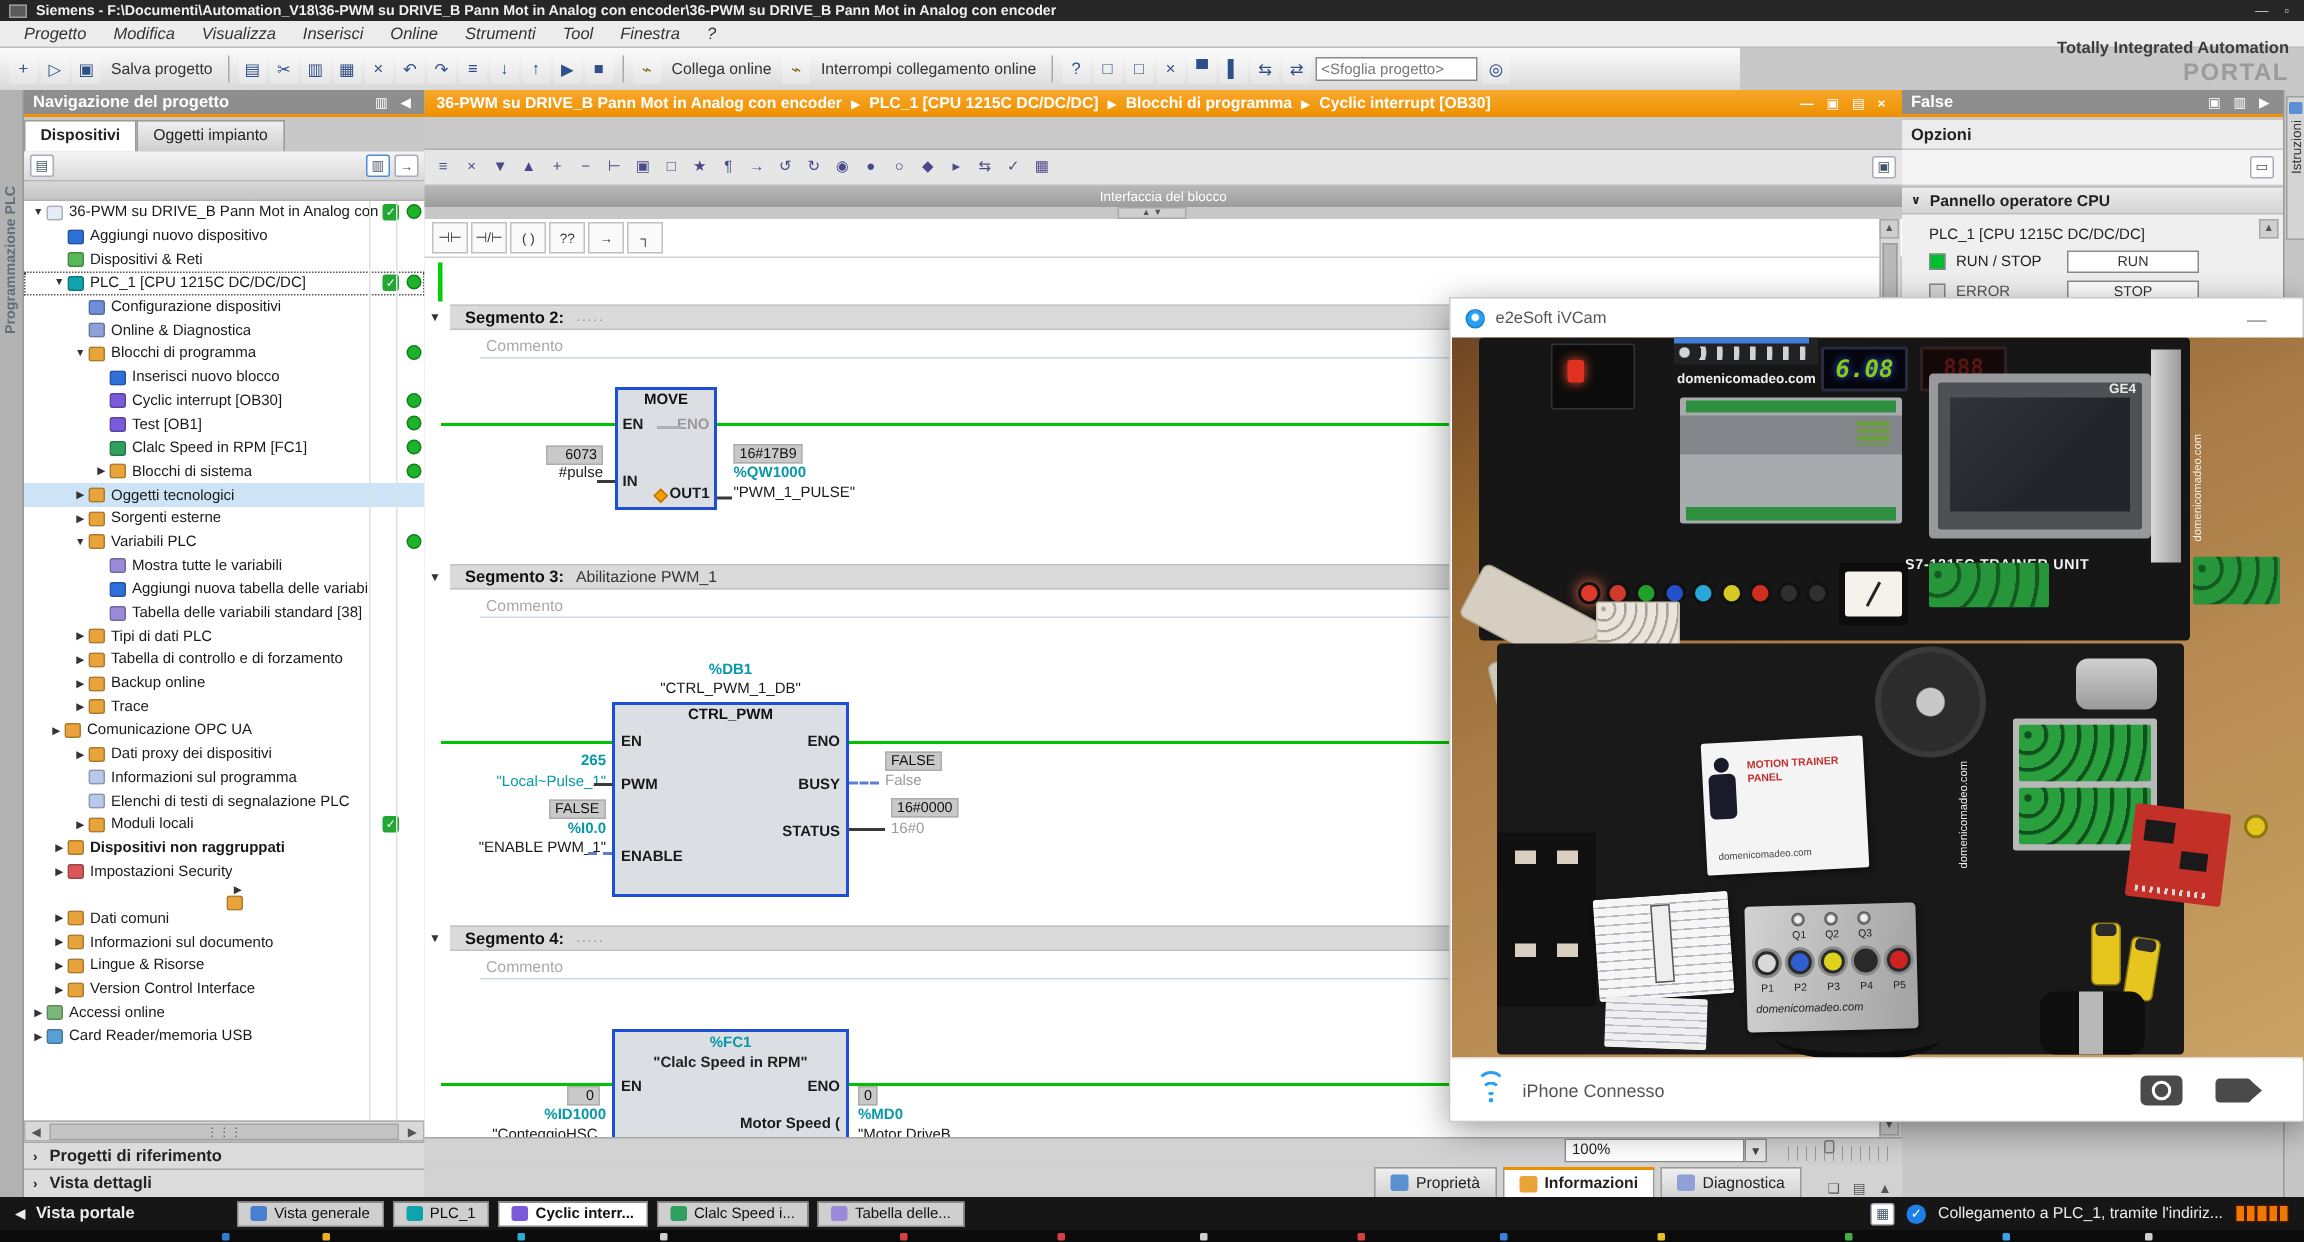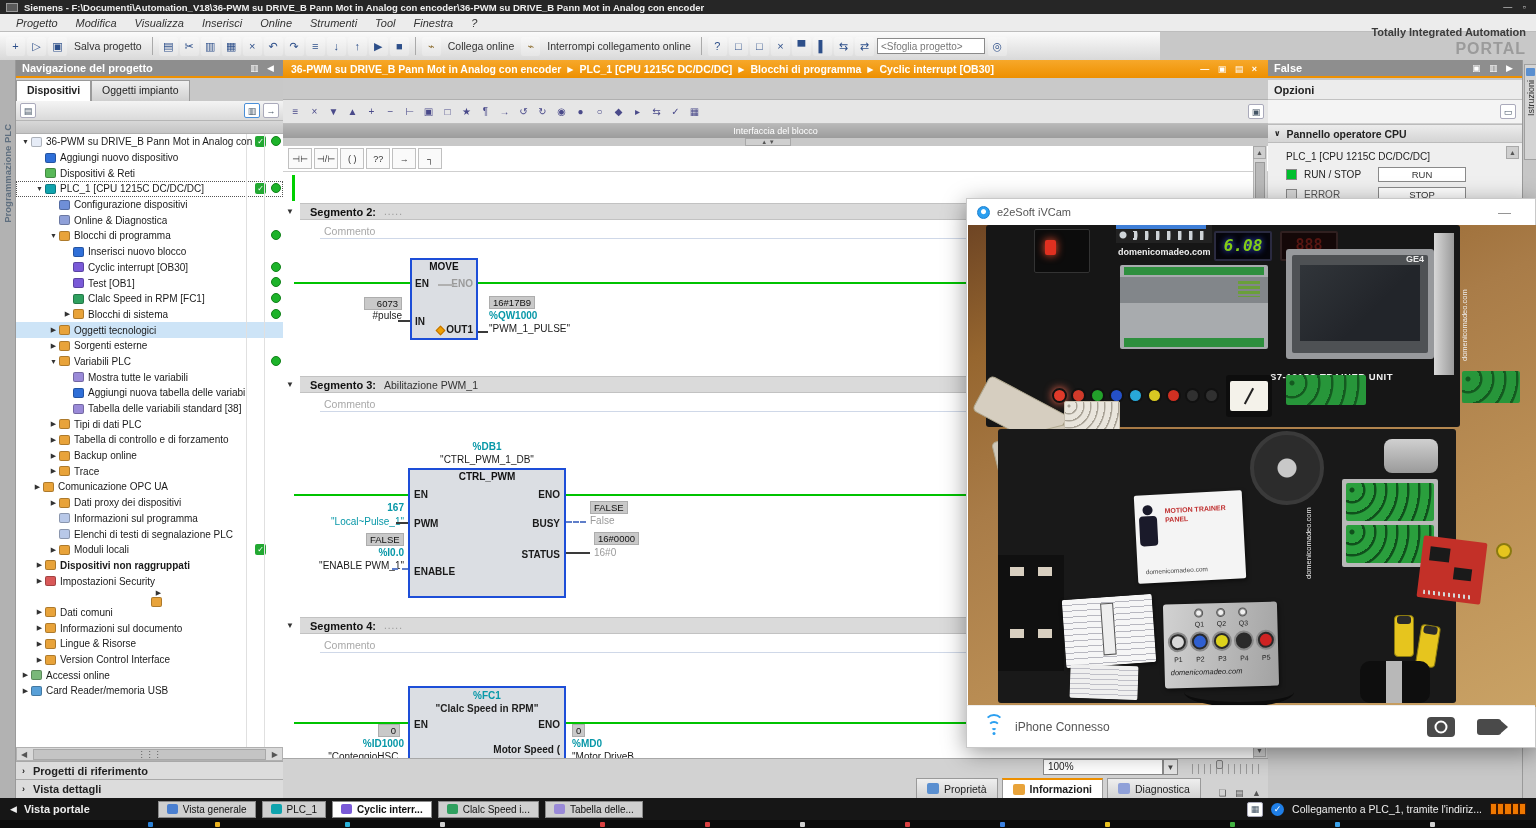--- a/index.html
+++ b/index.html
@@ -674,21 +674,21 @@
   <div class="rail abs" style="left:566px;top:494px;width:679px;"></div>
   <div class="blk" style="left:408px;top:468px;width:158px;height:130px;">
     <span class="btitle">CTRL_PWM</span>
     <span class="pin" style="left:4px;top:19px;">EN</span>
     <span class="pin" style="right:4px;top:19px;">ENO</span>
     <span class="pin" style="left:4px;top:48px;">PWM</span>
     <span class="pin" style="left:4px;top:96px;">ENABLE</span>
     <span class="pin" style="right:4px;top:48px;">BUSY</span>
     <span class="pin" style="right:4px;top:79px;">STATUS</span>
   </div>
-  <span class="addr" style="left:330px;top:502px;width:74px;text-align:right;">167</span>
+  <span class="addr" style="left:330px;top:502px;width:74px;text-align:right;">265</span>
   <span class="addr" style="left:316px;top:516px;width:88px;text-align:right;font-weight:normal;">"Local~Pulse_1"</span>
   <div class="bwire abs" style="left:396px;top:522px;width:12px;"></div>
   <span class="badge" style="left:366px;top:533px;">FALSE</span>
   <span class="addr" style="left:330px;top:547px;width:74px;text-align:right;">%I0.0</span>
   <span class="tagn" style="left:316px;top:560px;width:88px;text-align:right;">"ENABLE PWM_1"</span>
   <div class="dashw abs" style="left:392px;top:568px;width:16px;"></div>
   <div class="dashw abs" style="left:566px;top:521px;width:20px;"></div>
   <span class="badge" style="left:590px;top:501px;">FALSE</span>
   <span class="monv" style="left:590px;top:515px;">False</span>
   <div class="bwire abs" style="left:566px;top:552px;width:24px;"></div>

